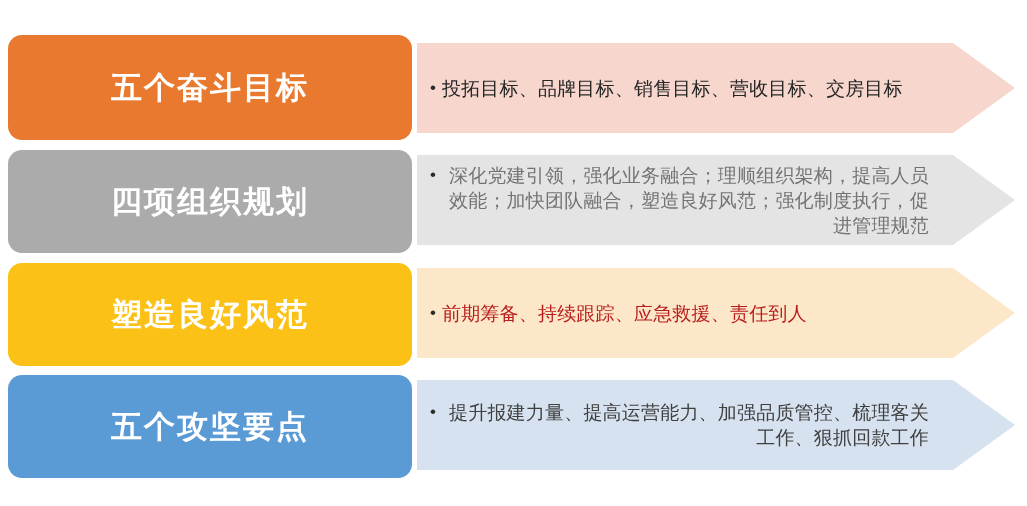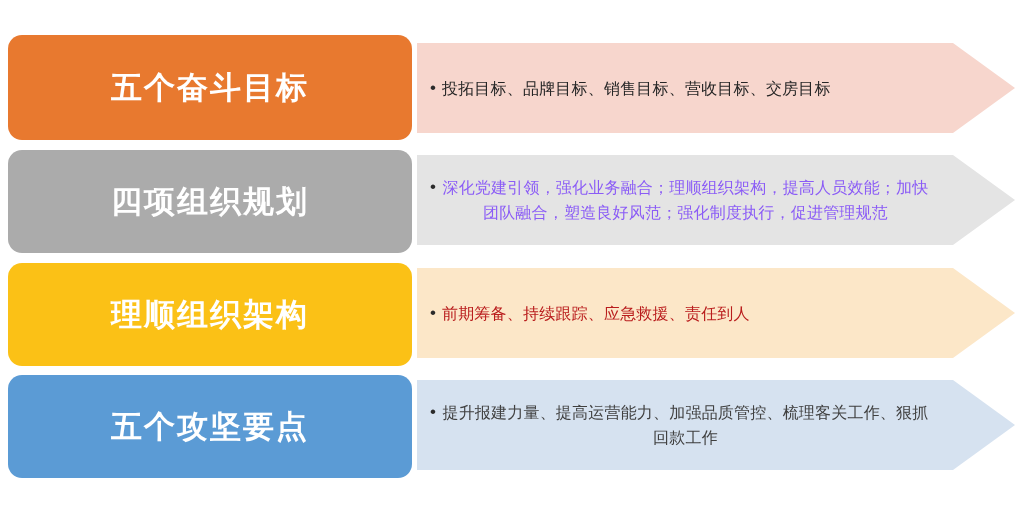--- a/index.html
+++ b/index.html
@@ -75,24 +75,24 @@
   .bullet-dot {
     flex: 0 0 auto;
     color: #2b2b2b;
     font-size: 17px;
     line-height: 25px;
     margin-right: 6px;
     transform: translateY(-1px);
   }
   .body-text {
     color: #262626;
-    font-size: 16px;
+    font-size: 19px;
     line-height: 25px;
     letter-spacing: 0.2px;
-    text-align: center;
+    text-align: right;
   }
 </style>
 </head>
 <body>
 
 <div id="canvas">
 
 <div class="row" style="top: 0px; height: 506px; pointer-events: none;">
       <div class="label-box" style="top: 35px; height: 105px; background: rgb(232, 121, 47); pointer-events: auto;">
         <div class="label-text" style="color: rgb(255, 255, 255);">五个奋斗目标</div>
@@ -106,27 +106,27 @@
       </div>
     </div>
     <div class="row" style="top: 0px; height: 506px; pointer-events: none;">
       <div class="label-box" style="top: 150px; height: 103px; background: rgb(171, 171, 171); pointer-events: auto;">
         <div class="label-text" style="color: rgb(255, 255, 255);">四项组织规划</div>
       </div>
       <div class="arrow-band" style="top: 155px; height: 90px; pointer-events: auto;">
         <div class="arrow-shape" style="background: rgb(228, 228, 228);"></div>
         <div class="arrow-content">
           <span class="bullet-dot">•</span>
-          <span class="body-text" style="color: #8b5cf6;">深化党建引领，强化业务融合；理顺组织架构，提高人员效能；加快团队融合，塑造良好风范；强化制度执行，促进管理规范</span>
+          <span class="body-text" style="color: #737373;">深化党建引领，强化业务融合；理顺组织架构，提高人员效能；加快团队融合，塑造良好风范；强化制度执行，促进管理规范</span>
         </div>
       </div>
     </div>
     <div class="row" style="top: 0px; height: 506px; pointer-events: none;">
       <div class="label-box" style="top: 263px; height: 103px; background: rgb(251, 193, 22); pointer-events: auto;">
-        <div class="label-text" style="color: rgb(255, 255, 255);">理顺组织架构</div>
+        <div class="label-text" style="color: rgb(255, 255, 255);">塑造良好风范</div>
       </div>
       <div class="arrow-band" style="top: 268px; height: 90px; pointer-events: auto;">
         <div class="arrow-shape" style="background: rgb(252, 231, 200);"></div>
         <div class="arrow-content">
           <span class="bullet-dot">•</span>
           <span class="body-text" style="color: #b91c1c;">前期筹备、持续跟踪、应急救援、责任到人</span>
         </div>
       </div>
     </div>
     <div class="row" style="top: 0px; height: 506px; pointer-events: none;">

